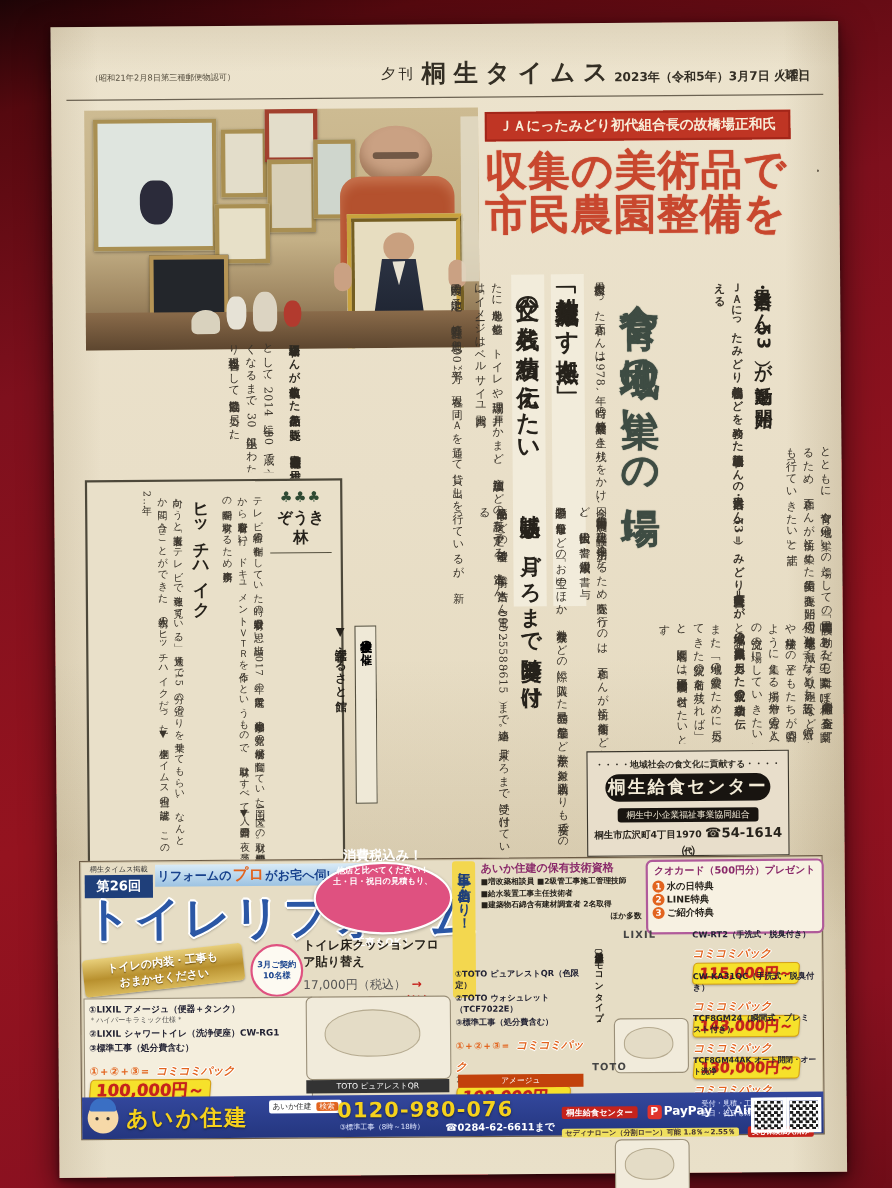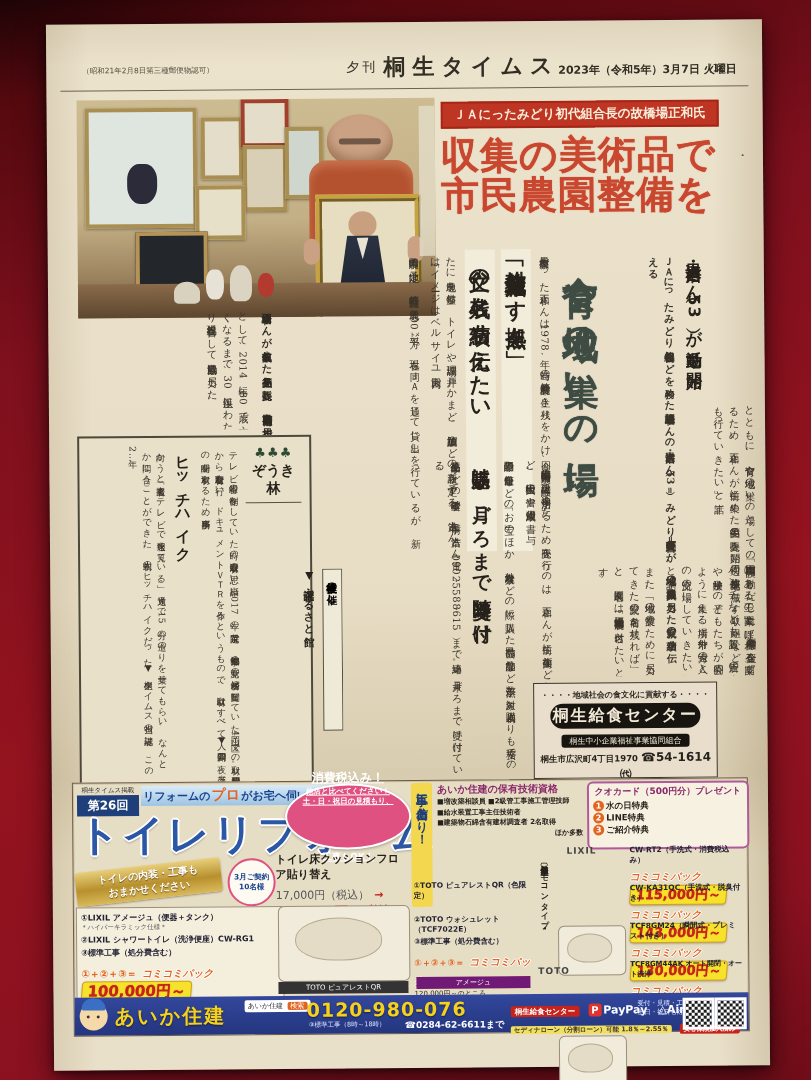--- a/index.html
+++ b/index.html
@@ -194,21 +194,21 @@
       </div>
 
       <div class="abs band" style="left:68px;top:3px;width:202px;height:20px;font-size:11px;">
         <span>リフォームの</span>
           <span class="pro">プロ</span>
           <span>がお宅へ伺います!!</span>
       </div>
 
       <div class="abs adtitle" style="left:4px;top:24px;font-size:42px;">トイレリフォーム</div>
 
-      <div class="abs circle-pink" style="left:212px;top:2px;width:122px;height:62px;text-decoration:underline;">
+      <div class="abs circle-pink" style="left:212px;top:2px;width:122px;height:62px;">
         <div style="font-size:12px;">消費税込み！</div>
         <div style="font-size:7.5px;">他店と比べてください！</div>
         <div style="font-size:7.5px;">土・日・祝日の見積もり、</div>
         <div style="font-size:9px;margin-top:44px;">工事もOK！</div>
       </div>
 
       <div class="abs v" style="left:338px;top:2px;height:120px;font-size:12px;font-weight:900;color:#1f3f7a;background:#f3d74f;padding:2px;border-radius:3px;">工事に自信あり！</div>
 
       <div class="abs ribbon" style="left:2px;top:82px;width:146px;font-size:10px;padding:3px 0;">
         <div>トイレの内装・工事も</div>
@@ -255,37 +255,37 @@
           <span class="num" style="font-size:10px;">①＋②＋③＝</span>
           <span class="pack">コミコミパック</span>
           <span class="burst" style="font-size:15px;">100,000円～</span>
         </div>
       </div>
       <div class="abs seat" style="left:204px;top:124px;width:130px;height:74px;"></div>
       <div class="abs" style="left:204px;top:200px;width:130px;background:#333;color:#fff;font-size:7px;text-align:center;padding:1px 0;">TOTO ピュアレストQR</div>
 
       <div class="abs" style="left:340px;top:100px;width:118px;">
         <div class="item" style="font-size:7.5px;">①TOTO ピュアレストQR（色限定）</div>
-        <div class="item" style="font-size:7.5px;margin-top:14px;">②TOTO ウォシュレット（TCF7022E）</div>
+        <div class="item" style="font-size:7.5px;margin-top:2px;">②TOTO ウォシュレット（TCF7022E）</div>
         <div class="item" style="font-size:7.5px;margin-top:2px;">③標準工事（処分費含む）</div>
         <div style="margin-top:4px;">
           <span class="num" style="font-size:9px;">①＋②＋③＝</span>
           <span class="pack">コミコミパック</span>
         </div>
         <div style="font-size:7px;color:#26221b;">120,000円～のところ</div>
         <div><span class="burst" style="font-size:14px;">108,000円～</span></div>
       </div>
-      <div class="abs" style="left:342px;top:196px;width:114px;background:#701a75;color:#fff;font-size:7px;text-align:center;padding:1px 0;">アメージュ</div>
+      <div class="abs" style="left:342px;top:196px;width:114px;background:#c2410c;color:#fff;font-size:7px;text-align:center;padding:1px 0;">アメージュ</div>
 
       <div class="abs" style="left:464px;top:66px;font-size:9px;font-weight:900;color:#444;letter-spacing:1px;margin-left:29px;">LIXIL</div>
       <div class="abs v" style="left:464px;top:80px;height:128px;font-size:8px;font-weight:bold;color:#26221b;">〔便座保温〕壁リモコンタイプ・・・・</div>
       <div class="abs seat" style="left:484px;top:70px;width:66px;height:48px;"></div>
       <div class="abs seat" style="left:484px;top:130px;width:66px;height:48px;"></div>
       <div class="abs" style="left:556px;top:66px;width:112px;">
-        <div class="item" style="font-size:7.5px;">CW-RT2（手洗式・消費税込み）</div>
+        <div class="item" style="font-size:7.5px;">CW-RT2（手洗式・脱臭付き）</div>
         <span class="pack">コミコミパック</span>
         <span class="burst" style="font-size:13px;">115,000円～</span>
       </div>
       <div class="abs" style="left:556px;top:104px;width:112px;">
         <div class="item" style="font-size:7.5px;">CW-KA31QC（手洗式・脱臭付き）</div>
         <span class="pack">コミコミパック</span>
         <span class="burst" style="font-size:13px;">143,000円～</span>
       </div>
       <div class="abs" style="left:464px;top:186px;font-size:9px;font-weight:900;color:#444;letter-spacing:1px;">TOTO</div>
       <div class="abs" style="left:556px;top:142px;width:112px;">

